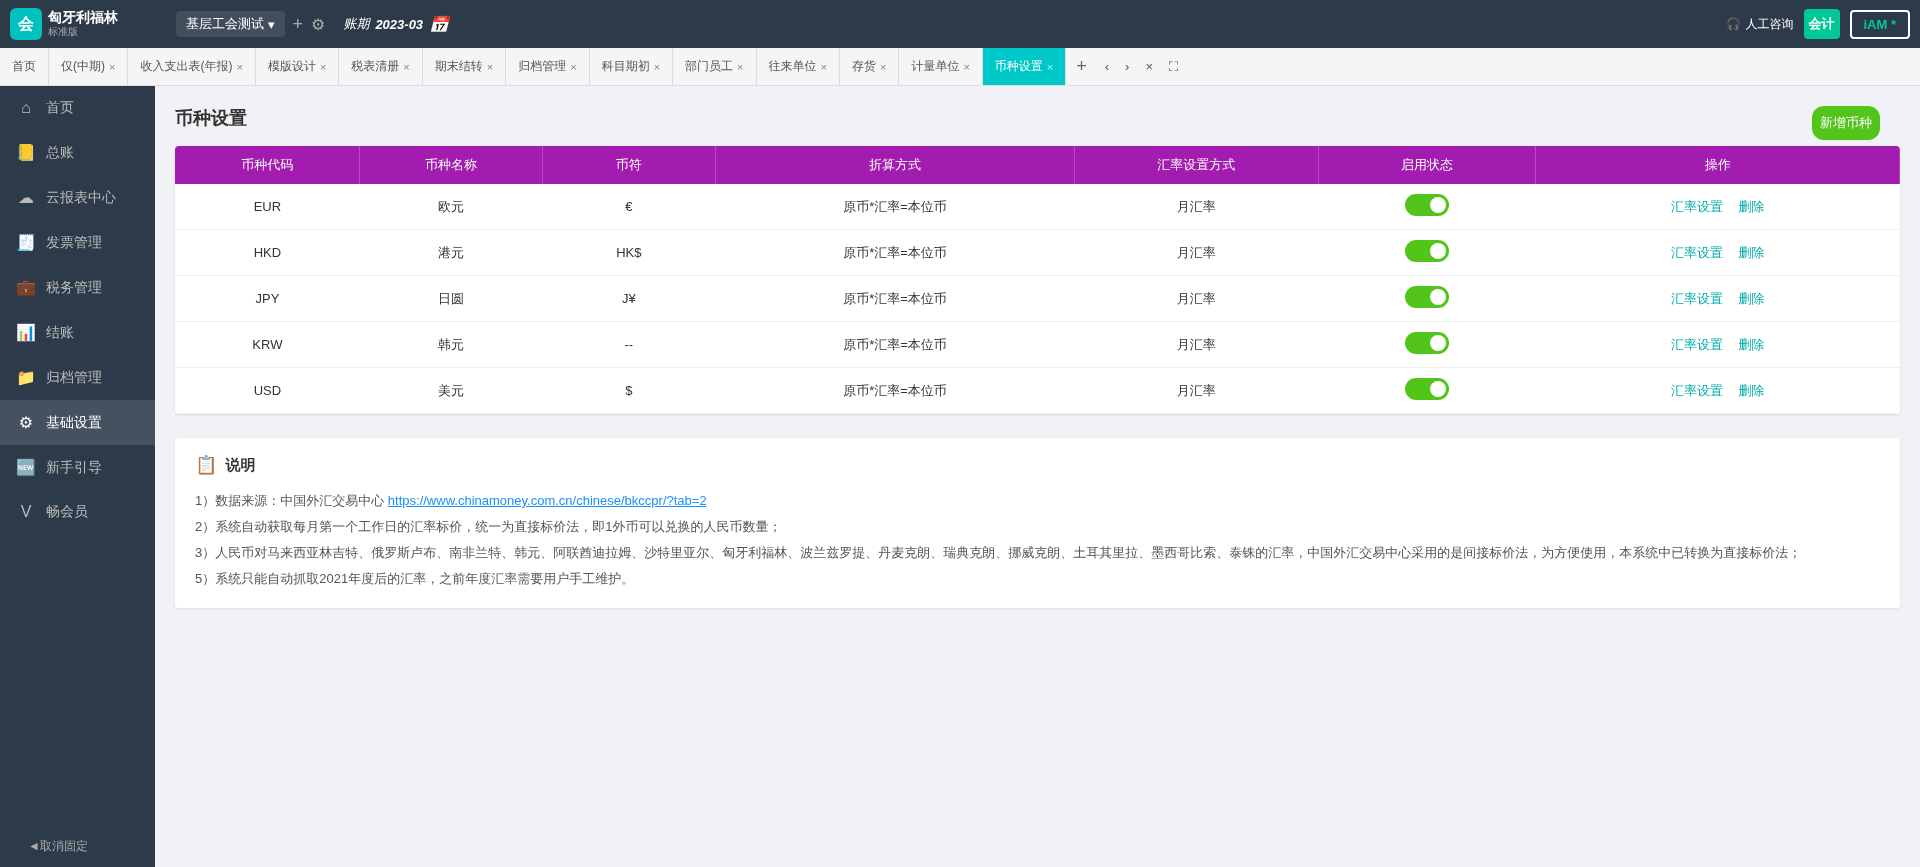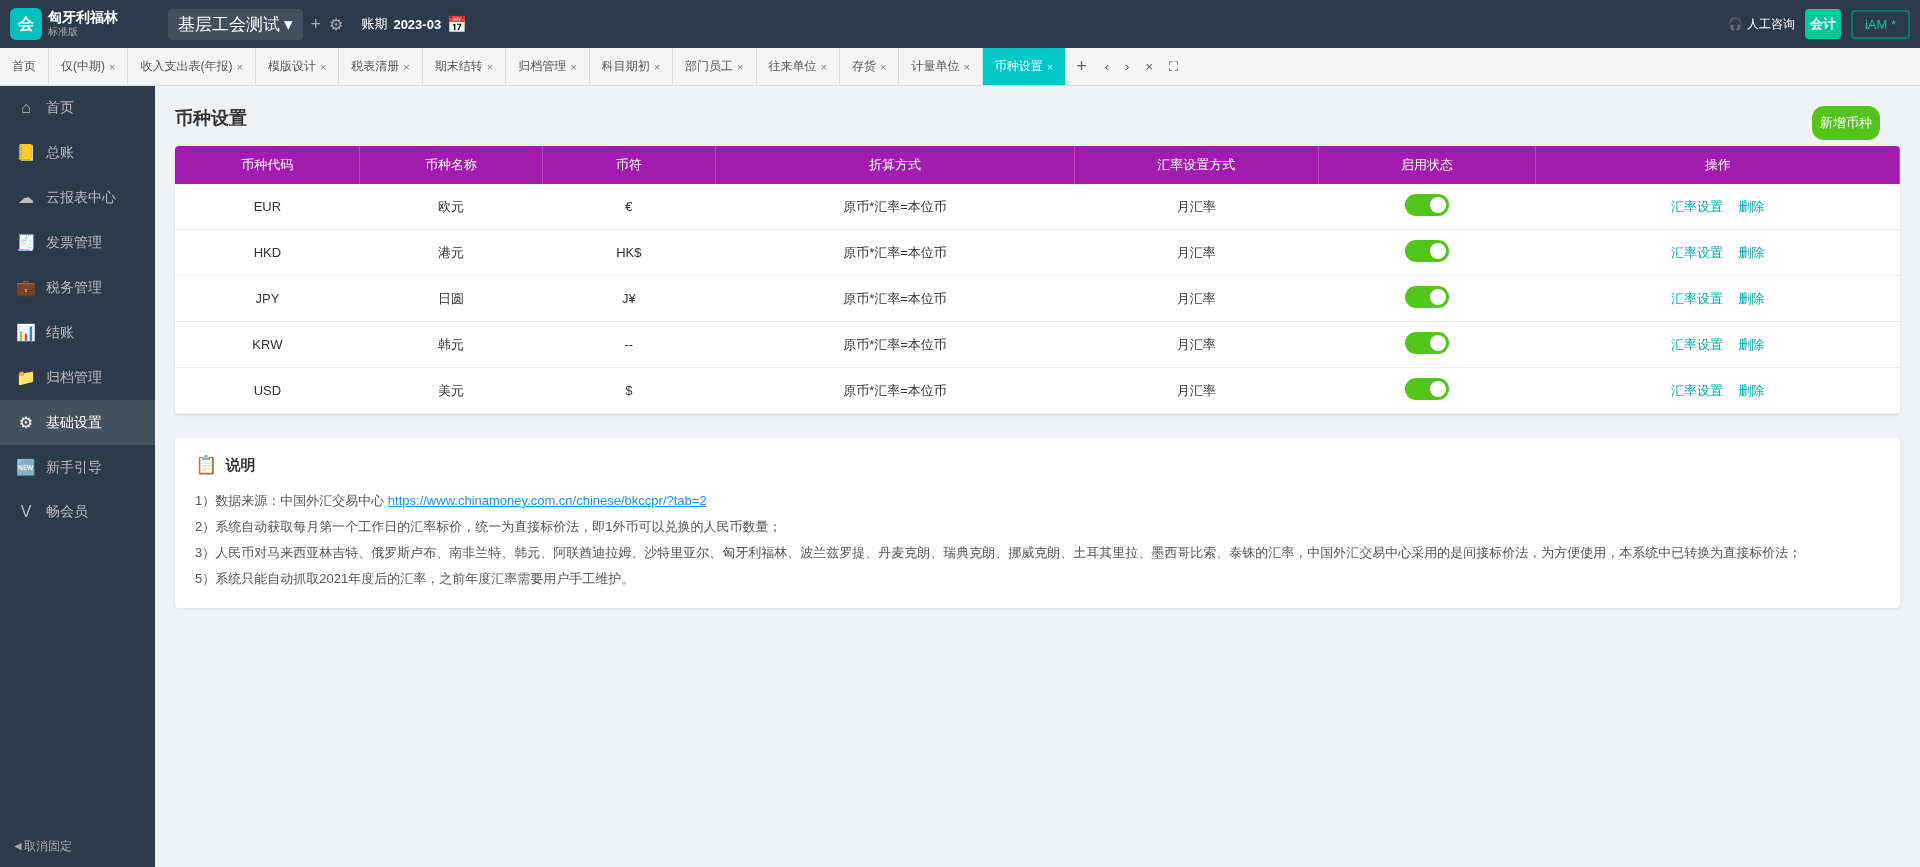--- a/index.html
+++ b/index.html
@@ -25,46 +25,47 @@
       width: 32px; height: 32px;
       background: #00c0c0;
       border-radius: 6px;
       display: flex; align-items: center; justify-content: center;
       color: white; font-size: 16px; font-weight: bold;
     }
     .logo-text { color: white; font-size: 14px; font-weight: bold; line-height: 1.2; }
     .logo-sub { color: #aaa; font-size: 10px; }
     .company-selector {
       display: flex; align-items: center; gap: 4px;
-      color: white; font-size: 17px;
+      color: white; font-size: 13px;
       background: rgba(255,255,255,0.1);
       padding: 4px 10px; border-radius: 4px;
       cursor: pointer;
+      margin-left: 8px;
     }
     .period-info {
       display: flex; align-items: center; gap: 6px;
-      color: white; font-size: 13px; margin-left: 10px;
+      color: white; font-size: 13px; margin-left: 10px; font-style: italic;
     }
     .period-icon { color: #00d4d4; font-size: 16px; }
     .top-right {
       margin-left: auto;
       display: flex; align-items: center; gap: 10px;
     }
     .help-btn {
       display: flex; align-items: center; gap: 4px;
       color: white; font-size: 12px; cursor: pointer;
     }
     .account-btn {
       background: #00c896;
       color: white; font-size: 13px; font-weight: bold;
       border: none; padding: 6px 5px; border-radius: 4px; cursor: pointer;
     }
     .iamstar-btn {
-      border: 2px solid #0f766e;
-      color: #00c896; font-size: 13px; font-weight: normal;
+      border: 2px solid #ffffff;
+      color: #00c896; font-size: 13px; font-weight: bold;
       padding: 5px 12px; border-radius: 4px; cursor: pointer;
       background: transparent;
     }
 
     
     .tab-bar {
       height: 38px;
       background: #f5f5f5;
       border-bottom: 1px solid #ddd;
       display: flex;
@@ -114,21 +115,21 @@
       display: flex; align-items: center; gap: 10px;
       padding: 13px 16px;
       color: #bbb;
       cursor: pointer;
       font-size: 14px;
     }
     .sidebar-item.active { background: rgba(255,255,255,0.12); color: white; }
     .sidebar-icon { font-size: 16px; width: 20px; text-align: center; }
     .sidebar-bottom {
       margin-top: auto;
-      padding: 12px 12px;
+      padding: 12px 28px;
       color: #aaa;
       font-size: 12px;
       cursor: pointer;
       display: flex; align-items: center; gap: 6px;
     }
 
     
     .content {
       flex: 1;
       background: #f0f2f5;

